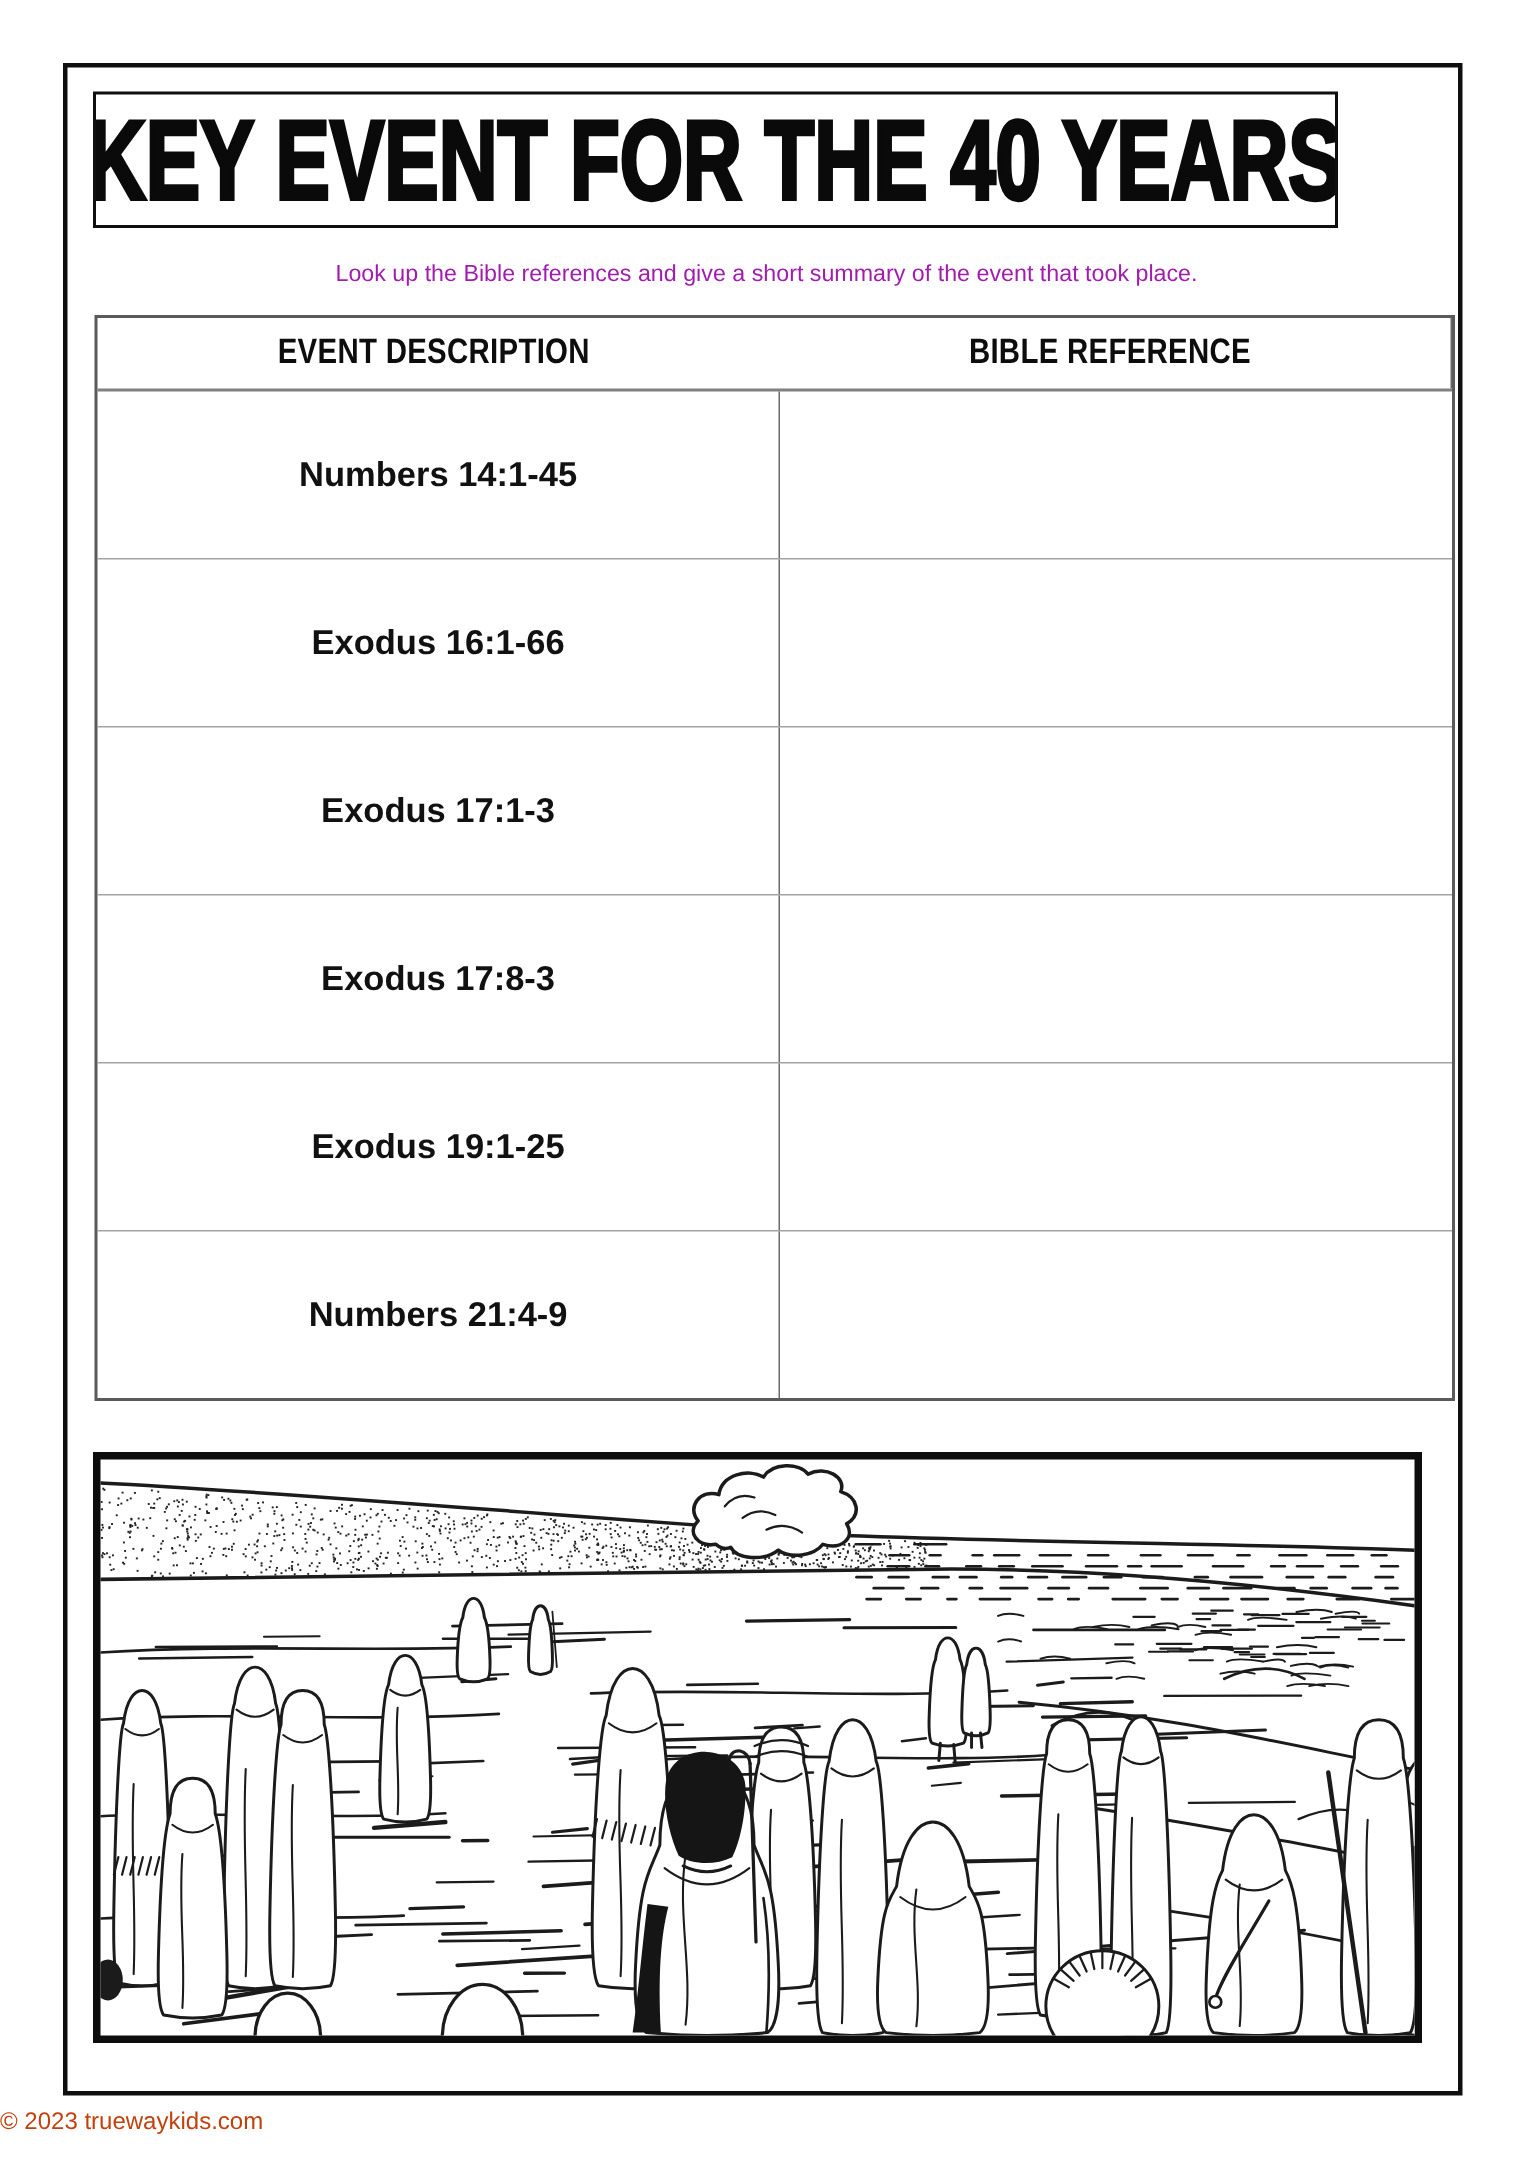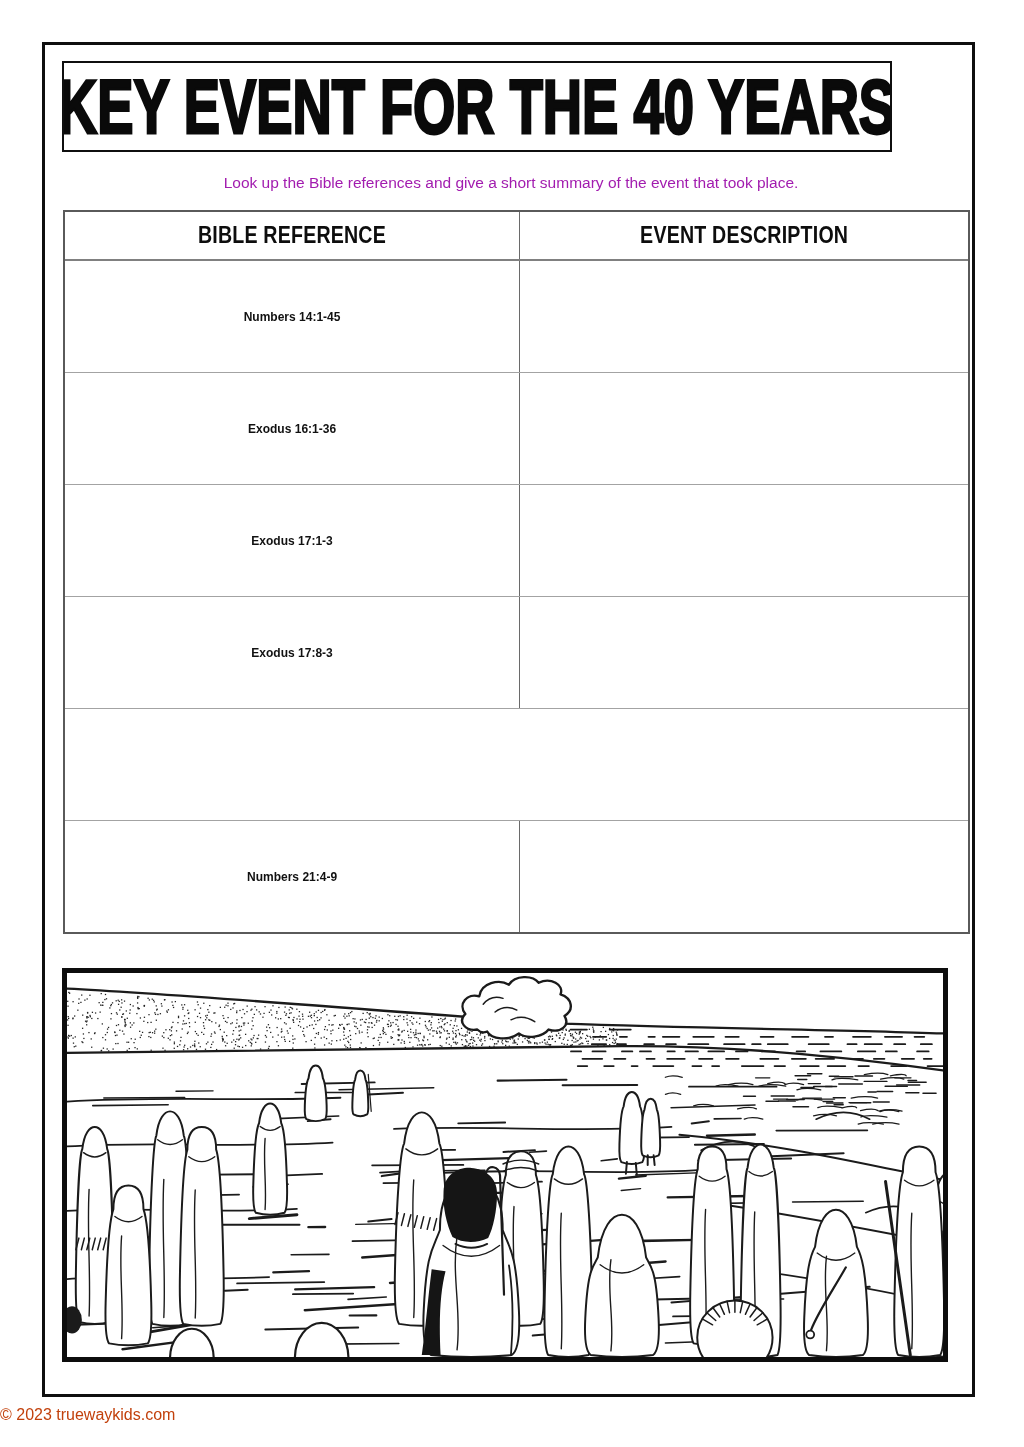--- a/index.html
+++ b/index.html
@@ -20,21 +20,21 @@
         border:2px solid #5a5a5a;background:#fff;}
   .tr{display:flex;}
   .td{box-sizing:border-box;display:flex;align-items:center;justify-content:center;}
   .td.c1{width:50.4%;border-right:1.5px solid #6a6a6a;}
   .td.c2{width:49.6%;}
   .tr.head{height:47px;border-bottom:2.5px solid #808080;}
   .tr.body{height:111px;border-bottom:1.5px solid #a3a3a3;}
   .tr.body:last-child{border-bottom:none;}
   .th-text{font-weight:700;font-size:20px;color:#0d0d0d;display:inline-block;
         transform:scale(0.98,1.18);letter-spacing:0.2px;}
-  .ref-text{font-weight:700;font-size:12px;color:#111;}
+  .ref-text{font-weight:700;font-size:23px;color:#111;}
   
   .illustration{position:absolute;left:62px;top:968px;width:886px;height:394px;
         border:5px solid #0d0d0d;box-sizing:border-box;background:#fff;}
   .illustration svg{display:block;width:100%;height:100%;}
   .footer{position:absolute;left:0;top:1406px;width:1024px;text-align:left;
         font-size:16px;color:#c2410c;}
 </style>
 </head>
 <body>
 
@@ -42,52 +42,55 @@
   <div class="outer-frame"></div>
 
   <div class="title-box">
     <span class="title-text">KEY EVENT FOR THE 40 YEARS</span>
   </div>
 
   <div class="instruction">Look up the Bible references and give a short summary of the event that took place.</div>
 
   <div class="tbl">
     <div class="tr head">
+      <div class="td c2">
+        <span class="th-text">EVENT DESCRIPTION</span>
+      </div>
       <div class="td c1">
         <span class="th-text">BIBLE REFERENCE</span>
-      </div>
-      <div class="td c2">
-        <span class="th-text">EVENT DESCRIPTION</span>
       </div>
     </div>
     <div class="tr body">
       <div class="td c1">
         <span class="ref-text">Numbers 14:1-45</span>
       </div>
       <div class="td c2"></div>
     </div>
     <div class="tr body">
       <div class="td c1">
-        <span class="ref-text">Exodus 16:1-36</span>
+        <span class="ref-text">Exodus 16:1-66</span>
       </div>
       <div class="td c2"></div>
     </div>
     <div class="tr body">
       <div class="td c1">
         <span class="ref-text">Exodus 17:1-3</span>
       </div>
       <div class="td c2"></div>
     </div>
     <div class="tr body">
       <div class="td c1">
         <span class="ref-text">Exodus 17:8-3</span>
       </div>
       <div class="td c2"></div>
     </div>
     <div class="tr body">
+      <div class="td c1">
+        <span class="ref-text">Exodus 19:1-25</span>
+      </div>
       <div class="td c2"></div>
     </div>
     <div class="tr body">
       <div class="td c1">
         <span class="ref-text">Numbers 21:4-9</span>
       </div>
       <div class="td c2"></div>
     </div>
   </div>
 

